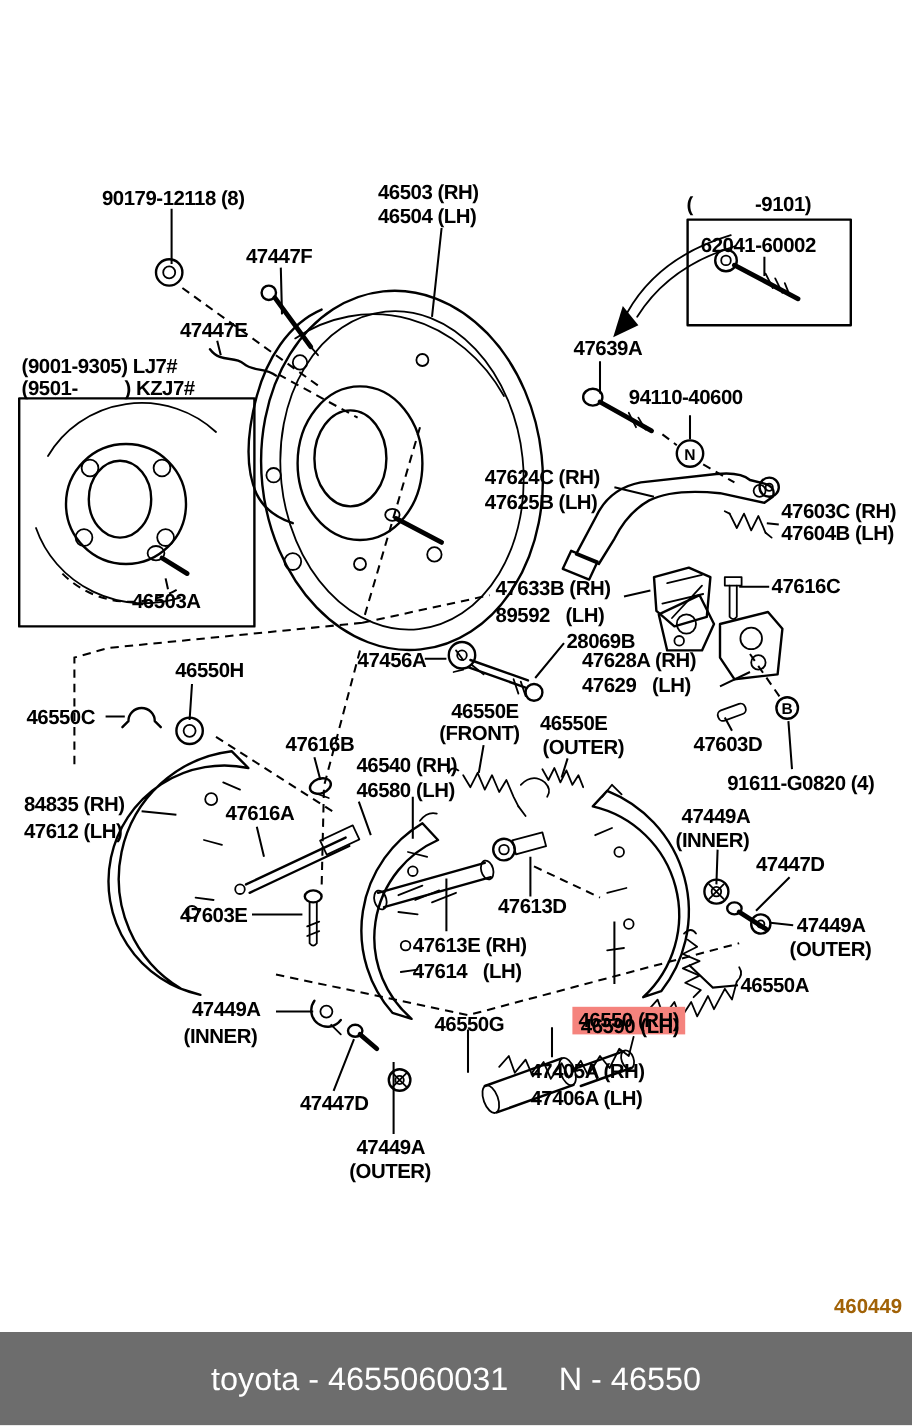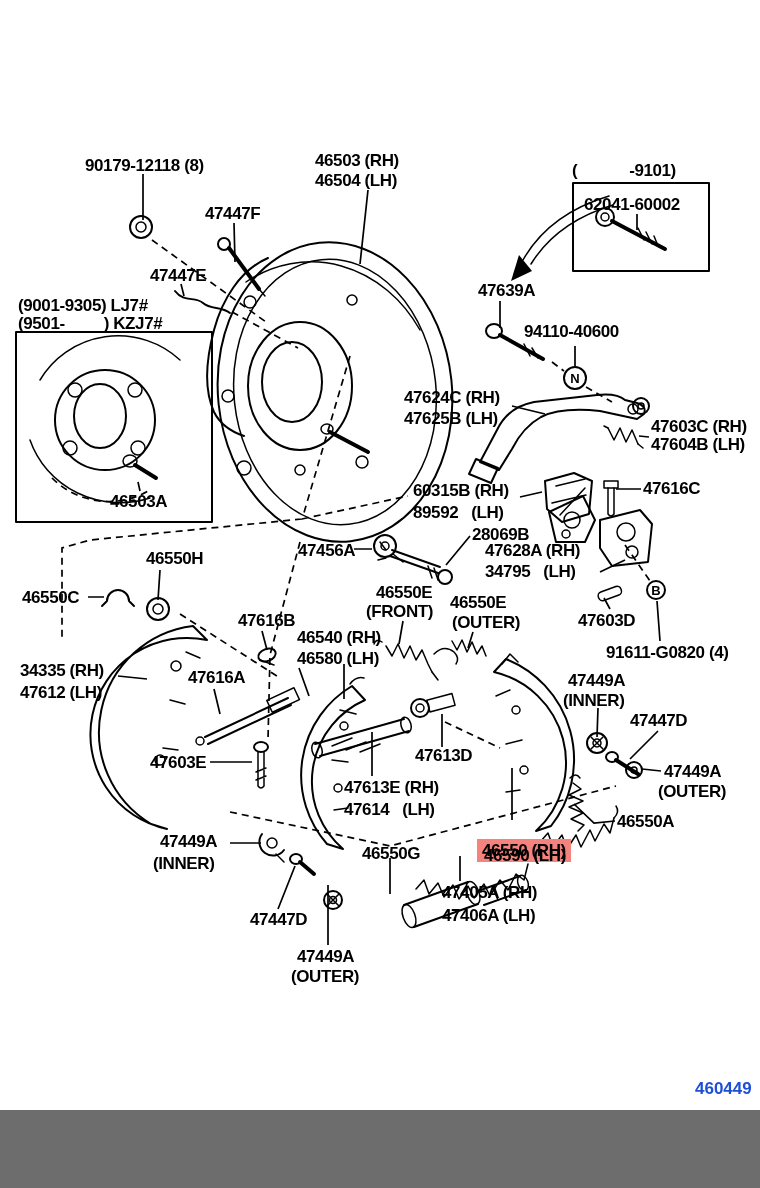--- a/index.html
+++ b/index.html
@@ -1,21 +1,21 @@
 <!DOCTYPE html>
 <html><head>
 <meta charset="utf-8">
 <style>
   html,body{margin:0;padding:0;background:#fff;}
   #stage{position:relative;width:760px;height:1188px;background:#fff;overflow:hidden;
          font-family:"Liberation Sans",sans-serif;}
   .label{position:absolute;font:bold 17px/19px "Liberation Sans",sans-serif;
          letter-spacing:-0.4px;white-space:pre;color:#000;}
   .label.hl{padding:2px 5px;}
-  .pagecode{position:absolute;font:bold 17px "Liberation Sans",sans-serif;color:#1d4ed8;}
+  .pagecode{position:absolute;font:bold 17px "Liberation Sans",sans-serif;color:#a16207;}
   .footer{position:absolute;left:0;top:1110px;width:760px;height:78px;
           display:flex;align-items:center;justify-content:center;gap:42px;
           font:400 27px "Liberation Sans",sans-serif;}
   svg{position:absolute;left:0;top:0;}
   .ln{stroke:#000;fill:none;stroke-width:2;stroke-linecap:round;stroke-linejoin:round;}
   .thin{stroke-width:1.5;}
   .thick{stroke-width:4;}
   .leader{stroke:#000;fill:none;stroke-width:1.7;}
   .dash{stroke:#000;fill:none;stroke-width:1.7;stroke-dasharray:7 5;}
   .svgtxt{font:bold 13px "Liberation Sans",sans-serif;text-anchor:middle;fill:#000;stroke:none;}
@@ -295,39 +295,39 @@
 <div class="label" style="left:584px;top:195px">62041-60002</div>
 <div class="label" style="left:478px;top:281px">47639A</div>
 <div class="label" style="left:524px;top:322px">94110-40600</div>
 <div class="label" style="left:18px;top:296px">(9001-9305) LJ7#</div>
 <div class="label" style="left:18px;top:314px">(9501-         ) KZJ7#</div>
 <div class="label" style="left:110px;top:492px">46503A</div>
 <div class="label" style="left:404px;top:388px">47624C (RH)</div>
 <div class="label" style="left:404px;top:409px">47625B (LH)</div>
 <div class="label" style="left:651px;top:417px">47603C (RH)</div>
 <div class="label" style="left:651px;top:435px">47604B (LH)</div>
-<div class="label" style="left:413px;top:481px">60315B (RH)</div>
+<div class="label" style="left:413px;top:481px">47633B (RH)</div>
 <div class="label" style="left:413px;top:503px">89592   (LH)</div>
 <div class="label" style="left:643px;top:479px">47616C</div>
 <div class="label" style="left:298px;top:541px">47456A</div>
 <div class="label" style="left:472px;top:525px">28069B</div>
 <div class="label" style="left:485px;top:541px">47628A (RH)</div>
-<div class="label" style="left:485px;top:562px">34795   (LH)</div>
+<div class="label" style="left:485px;top:562px">47629   (LH)</div>
 <div class="label" style="left:376px;top:583px">46550E</div>
 <div class="label" style="left:366px;top:602px">(FRONT)</div>
 <div class="label" style="left:450px;top:593px">46550E</div>
 <div class="label" style="left:452px;top:613px">(OUTER)</div>
 <div class="label" style="left:578px;top:611px">47603D</div>
 <div class="label" style="left:606px;top:643px">91611-G0820 (4)</div>
 <div class="label" style="left:146px;top:549px">46550H</div>
 <div class="label" style="left:22px;top:588px">46550C</div>
 <div class="label" style="left:238px;top:611px">47616B</div>
 <div class="label" style="left:297px;top:628px">46540 (RH)</div>
 <div class="label" style="left:297px;top:649px">46580 (LH)</div>
-<div class="label" style="left:20px;top:661px">34335 (RH)</div>
+<div class="label" style="left:20px;top:661px">84835 (RH)</div>
 <div class="label" style="left:20px;top:683px">47612 (LH)</div>
 <div class="label" style="left:188px;top:668px">47616A</div>
 <div class="label" style="left:568px;top:671px">47449A</div>
 <div class="label" style="left:563px;top:691px">(INNER)</div>
 <div class="label" style="left:630px;top:711px">47447D</div>
 <div class="label" style="left:664px;top:762px">47449A</div>
 <div class="label" style="left:658px;top:782px">(OUTER)</div>
 <div class="label" style="left:150px;top:753px">47603E</div>
 <div class="label" style="left:415px;top:746px">47613D</div>
 <div class="label" style="left:344px;top:778px">47613E (RH)</div>
@@ -340,15 +340,17 @@
 <div class="label" style="left:250px;top:910px">47447D</div>
 <div class="label" style="left:362px;top:844px">46550G</div>
 <div class="label" style="left:442px;top:883px">47405A (RH)</div>
 <div class="label" style="left:442px;top:906px">47406A (LH)</div>
 <div class="label" style="left:297px;top:947px">47449A</div>
 <div class="label" style="left:291px;top:967px">(OUTER)</div>
 
 <div class="pagecode" style="left:695px;top:1079px">460449</div>
 
 <div class="footer" style="background-color: rgb(109, 109, 109); color: rgb(255, 255, 255);">
+  <span>toyota - 4655060031</span>
+  <span>N - 46550</span>
 </div>
 
 </div>
 
 </body></html>

